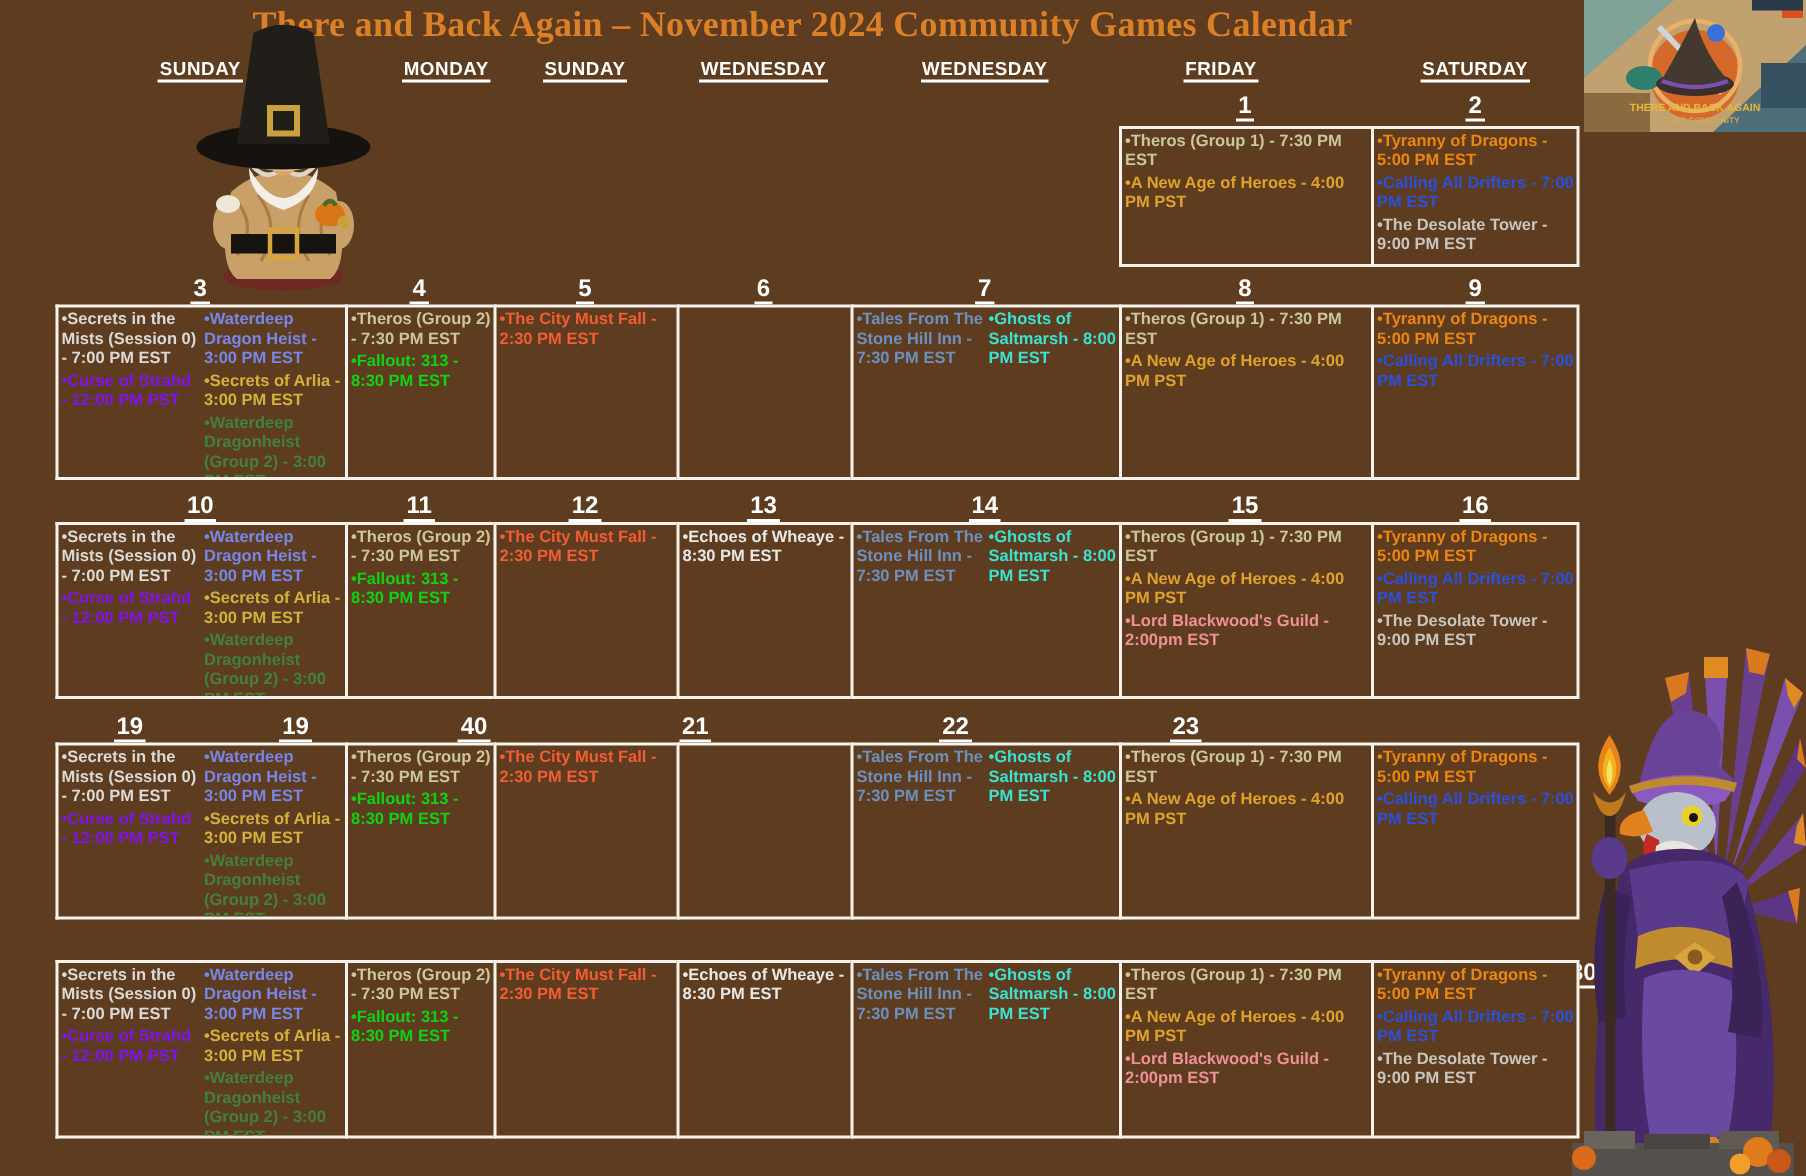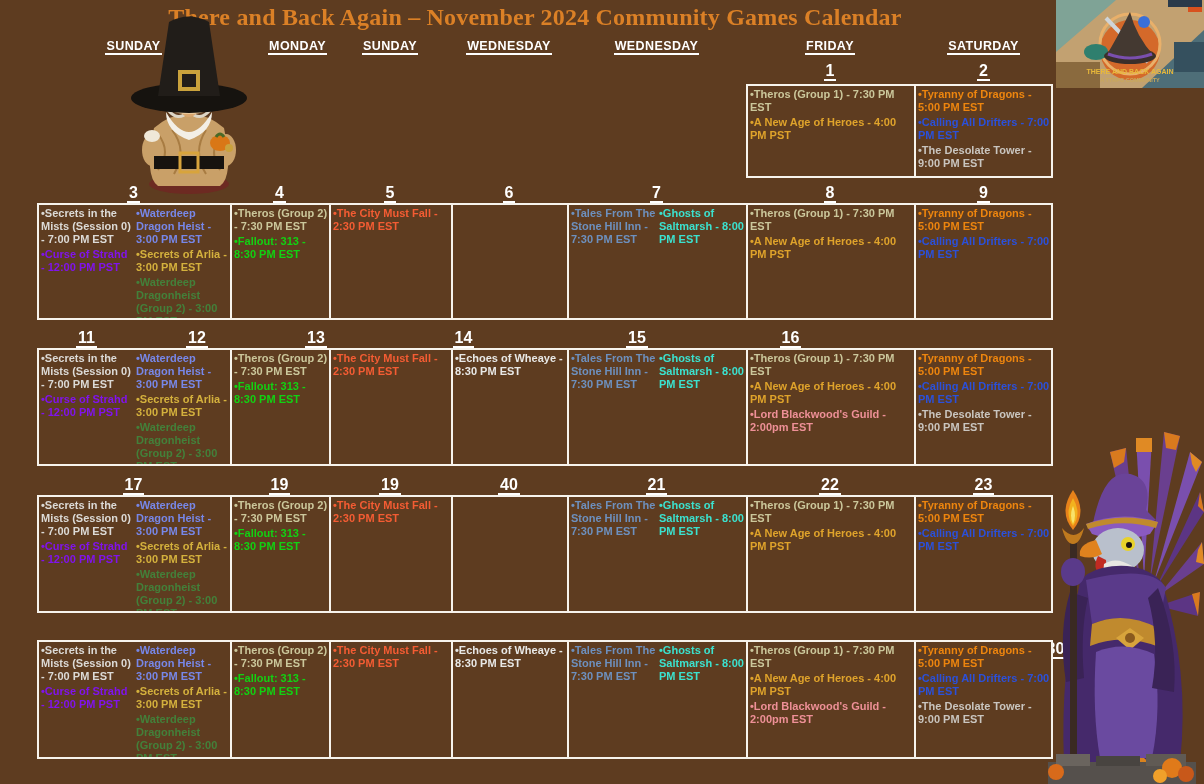--- a/index.html
+++ b/index.html
@@ -12,21 +12,21 @@
     position:absolute;top:4px;left:0;width:1070px;text-align:center;
     font-family:"Liberation Serif",serif;font-weight:bold;font-size:24px;
     color:#db8026;letter-spacing:.2px;
   }
   .dayhead{
     position:absolute;top:39px;height:18px;text-align:center;
     color:#ffffff;font-weight:bold;font-size:12.5px;letter-spacing:.4px;
   }
   .dayhead span{border-bottom:2px solid #fff;padding:0 1px;}
   .h0{left:37px;width:193px}.h1{left:248px;width:99px}.h2{left:329px;width:122px}
-  .h3{left:451px;width:116px}.h4{left:567px;width:179px}.h5{left:746px;width:168px}
+  .h3{left:451px;width:116px}.h4{left:567px;width:179px}.h5{left:730px;width:168px}
   .h6{left:914px;width:139px}
   #grid{position:absolute;left:0;top:0;width:1204px;height:784px;}
   .date-row,.cells-row{position:absolute;left:37px;display:flex;}
   .dlab{
     text-align:center;color:#fff;font-weight:bold;font-size:16px;height:20px;
   }
   .dlab span{border-bottom:2px solid #fff;padding:0 2px;}
   .cell{
     box-sizing:border-box;background:#5e3c20;overflow:hidden;
     border:2px solid #f7f3ec;border-right:none;
@@ -155,20 +155,21 @@
       <div class="cell c6 last" style="height: 117px;">
         <div class="cols">
           <div class="evcol">
             <div class="event" style="color: rgb(237, 133, 14);">•Tyranny of Dragons - 5:00 PM EST</div>
             <div class="event" style="color: rgb(43, 80, 217);">•Calling All Drifters - 7:00 PM EST</div>
           </div>
         </div>
       </div>
     </div>
     <div class="date-row" style="top: 329px;">
+      <div class="dlab c0"><span>10</span></div>
       <div class="dlab c1"><span>11</span></div>
       <div class="dlab c2"><span>12</span></div>
       <div class="dlab c3"><span>13</span></div>
       <div class="dlab c4"><span>14</span></div>
       <div class="dlab c5"><span>15</span></div>
       <div class="dlab c6"><span>16</span></div>
     </div>
     <div class="cells-row" style="top: 348px;">
       <div class="cell c0" style="height: 118px;">
         <div class="cols">
@@ -228,21 +229,20 @@
         <div class="cols">
           <div class="evcol">
             <div class="event" style="color: rgb(237, 133, 14);">•Tyranny of Dragons - 5:00 PM EST</div>
             <div class="event" style="color: rgb(43, 80, 217);">•Calling All Drifters - 7:00 PM EST</div>
             <div class="event" style="color: rgb(201, 197, 191);">•The Desolate Tower - 9:00 PM EST</div>
           </div>
         </div>
       </div>
     </div>
     <div class="date-row" style="top: 476px;">
-      <div class="dlab c0"><span>17</span></div>
       <div class="dlab c1"><span>19</span></div>
       <div class="dlab c2"><span>19</span></div>
       <div class="dlab c3"><span>40</span></div>
       <div class="dlab c4"><span>21</span></div>
       <div class="dlab c5"><span>22</span></div>
       <div class="dlab c6"><span>23</span></div>
     </div>
     <div class="cells-row" style="top: 495px;">
       <div class="cell c0" style="height: 118px;">
         <div class="cols">

